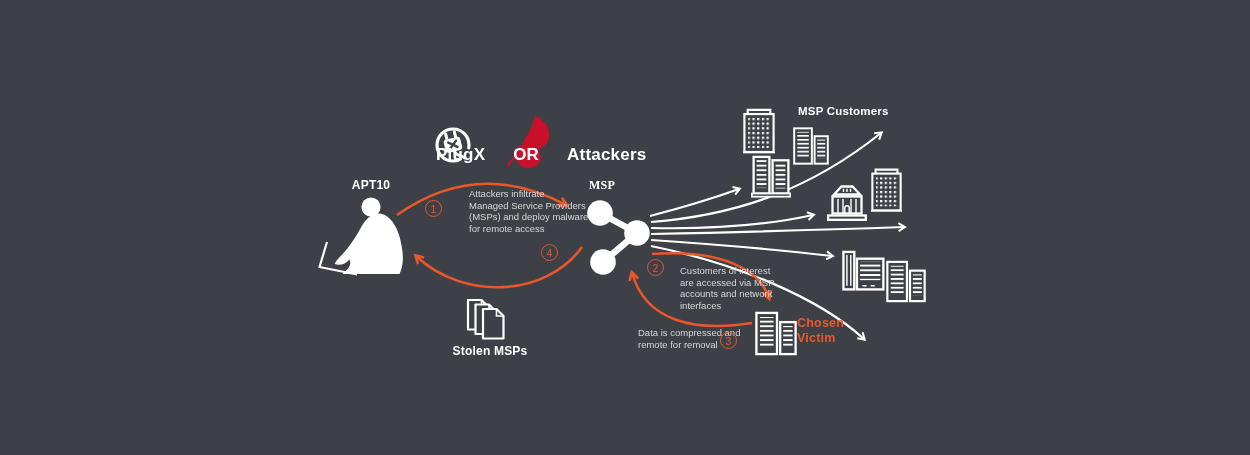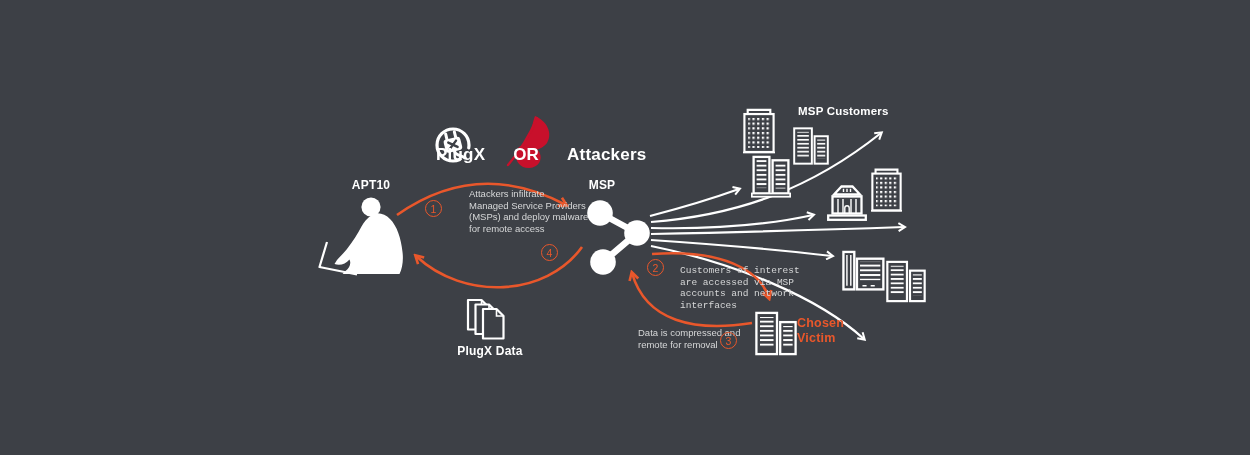--- a/index.html
+++ b/index.html
@@ -4,28 +4,28 @@
 <style>
   html,body{margin:0;padding:0;background:#3d4046;}
   .stage{
     position:relative;width:1250px;height:455px;background:#3d4046;
     font-family:"Liberation Sans",sans-serif;overflow:hidden;
   }
   .gfx{position:absolute;left:0;top:0;}
   .lbl{position:absolute;font-weight:bold;color:#ffffff;letter-spacing:.2px;}
   .malware-row{left:436px;top:102px;display:flex;gap:28px;font-size:17px;margin-top:43px;}
   .apt10{left:346px;top:178px;width:50px;text-align:center;font-size:12px;}
-  .msp{left:584px;top:178px;width:36px;text-align:center;font-size:12px;}
+  .msp{left:584px;top:178px;width:36px;text-align:center;font-size:12px;font-family:Liberation Serif, serif;}
   .msp-customers{left:798px;top:92px;font-size:11.5px;margin-top:13px;}
   .stolen{left:448px;top:344px;width:84px;text-align:center;font-size:12px;}
   .victim{left:797px;top:316px;width:52px;text-align:left;font-size:12.5px;
           color:#e9572b;white-space:pre-line;line-height:1.2;}
   .step-text{position:absolute;color:#d6d7d8;font-size:9.5px;line-height:11.6px;white-space:pre-line;margin-left:12px;}
   .s1{left:457px;top:188px;}
-  .s2{left:668px;top:265px;font-family:Liberation Mono, monospace;}
+  .s2{left:668px;top:265px;}
   .s3{left:626px;top:327px;}
   .s4{left:453px;top:247px;}
   .badge{position:absolute;width:17px;height:17px;box-sizing:border-box;
          border:1.7px solid #e9572b;border-radius:50%;color:#e9572b;
          font-size:10.5px;display:flex;align-items:center;justify-content:center;}
   .b1{left:425px;top:200px;} .b2{left:647px;top:259px;}
   .b3{left:720px;top:332px;} .b4{left:541px;top:244px;}
   
   .bs{fill:#3d4046;stroke:#ffffff;stroke-width:2.3;}
   .bs2{fill:#3d4046;stroke:#ffffff;stroke-width:1.8;}
@@ -170,21 +170,21 @@
   </svg>
 
   <div class="lbl malware-row">
     <span>PlugX</span>
     <span>OR</span>
     <span>Attackers</span>
   </div>
   <div class="lbl apt10">APT10</div>
   <div class="lbl msp">MSP</div>
   <div class="lbl msp-customers">MSP Customers</div>
-  <div class="lbl stolen">PlugX Data</div>
+  <div class="lbl stolen">Stolen MSPs</div>
   <div class="lbl victim">Chosen
 Victim</div>
 
   <div class="step-text s1">Attackers infiltrate
 Managed Service Providers
 (MSPs) and deploy malware
 for remote access</div>
   <div class="step-text s2">Customers of interest
 are accessed via MSP
 accounts and network

